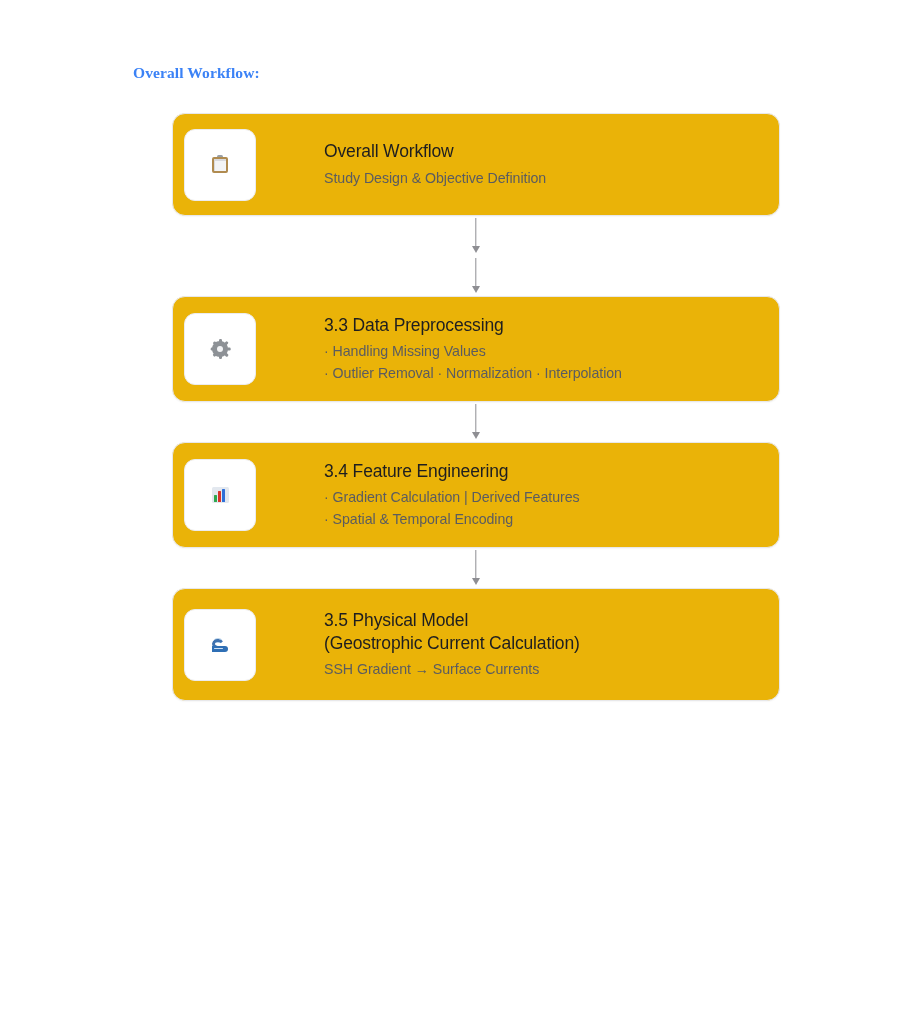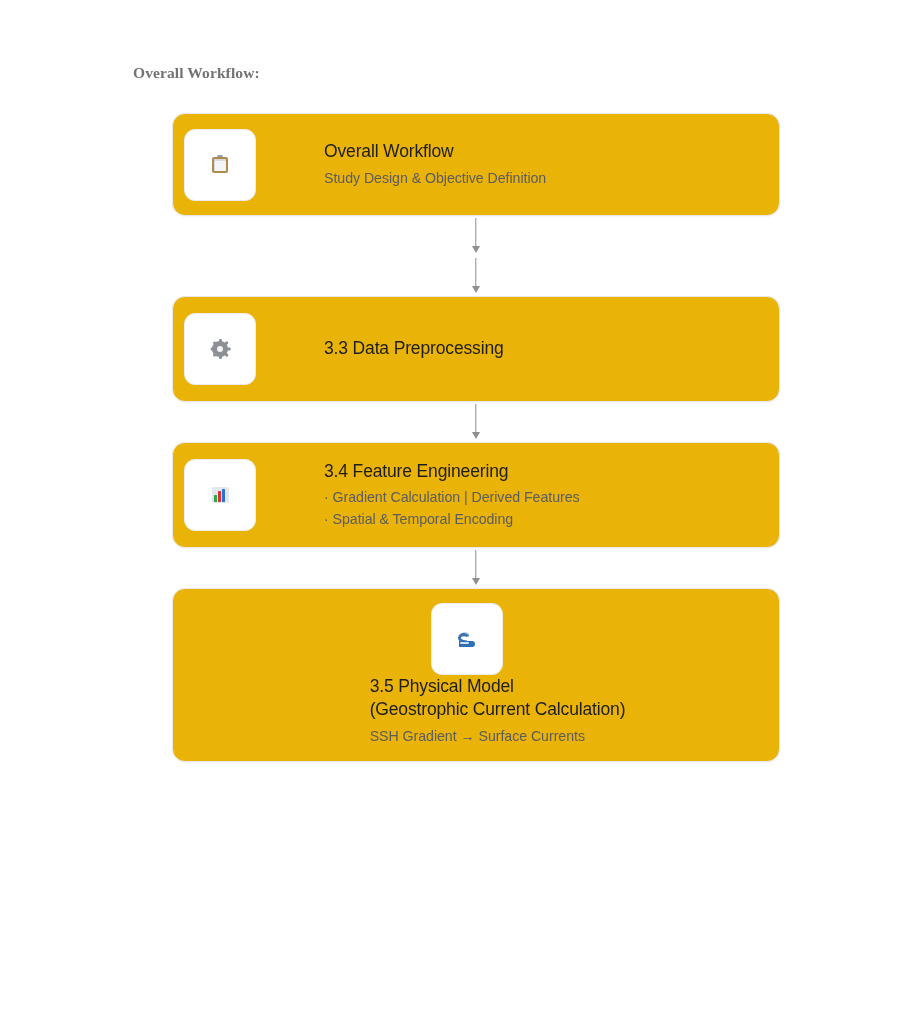--- a/index.html
+++ b/index.html
@@ -15,21 +15,21 @@
     -webkit-font-smoothing: antialiased;
   }
 
   .page-heading {
     position: absolute;
     left: 133px;
     top: 64px;
     font-family: "Liberation Serif", serif;
     font-weight: bold;
     font-size: 15.5px;
-    color: #737373;
+    color: #3b82f6;
     letter-spacing: 0.1px;
   }
 
   .flow {
     position: absolute;
     left: 172px;
     top: 113px;
     width: 608px;
   }
 
@@ -42,21 +42,21 @@
     display: flex;
     align-items: center;
     padding: 14px 18px 14px 11px;
     box-shadow: 0 0.5px 1.5px rgba(0,0,0,0.035);
   }
 
   .card-1 { min-height: 103px; }
   .card-2 { min-height: 105px; }
   .card-3 { min-height: 106px; }
   .card-4 { min-height: 106px; }
-  .card-5 { min-height: 113px; flex-direction: column; }
+  .card-5 { min-height: 113px; }
 
   .icon-box {
     flex: 0 0 auto;
     width: 70px;
     height: 70px;
     border: 1px solid #ececee;
     border-radius: 11px;
     background: #ffffff;
     display: flex;
     align-items: center;
@@ -258,20 +258,24 @@
             <i></i>
             <i></i>
             <i></i>
           </span>
         <span class="gr-ring"></span>
           <span class="gr-hole"></span>
       </span>
     </div>
     <div class="card-body">
       <div class="card-title">3.3 Data Preprocessing</div>
+      <div class="card-sub">
+        <div>· Handling Missing Values</div>
+        <div>· Outlier Removal · Normalization · Interpolation</div>
+      </div>
     </div>
   </div>
 
   <div class="connector">
     <span class="stem"></span>
     <span class="head"></span>
   </div>
 
   <div class="card card-4">
     <div class="icon-box">

